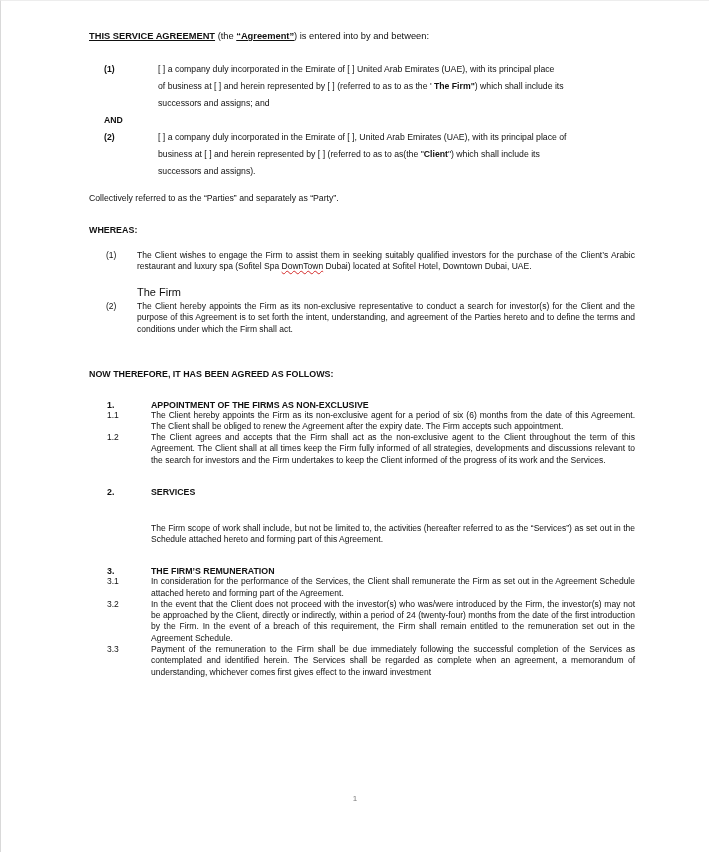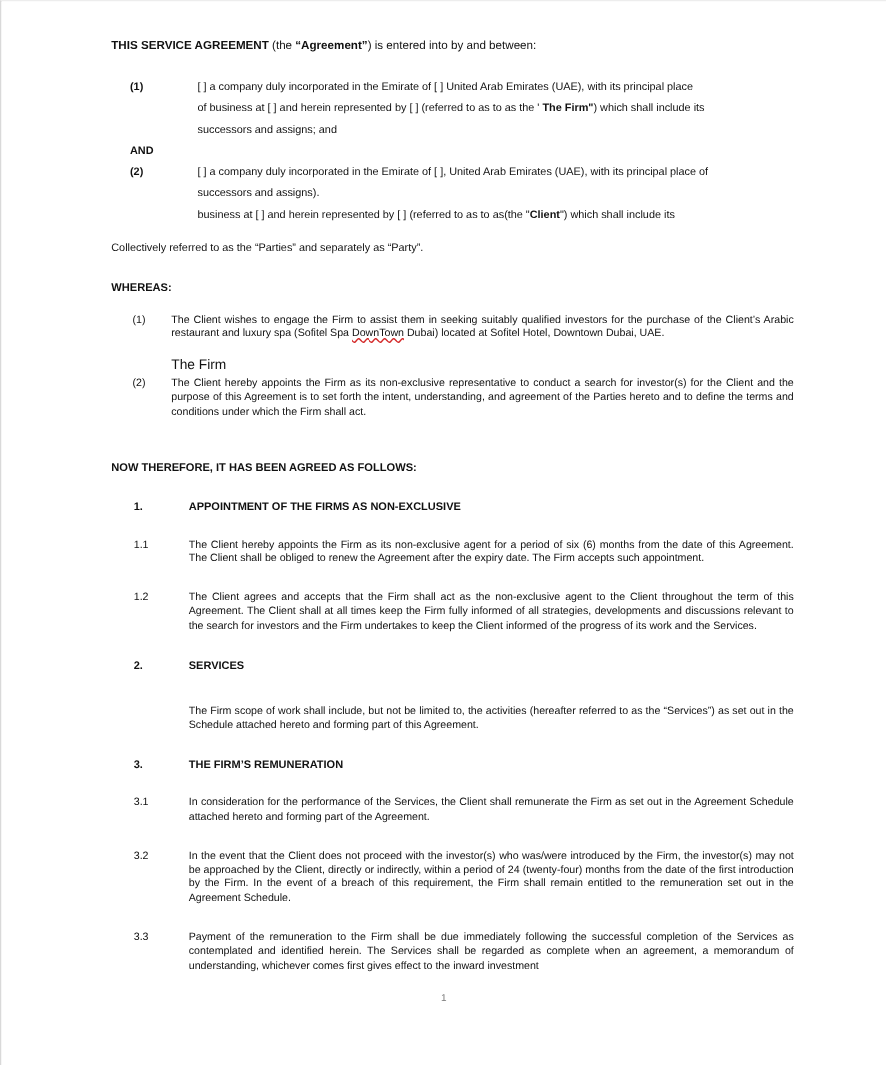--- a/index.html
+++ b/index.html
@@ -34,21 +34,21 @@
   }
 
   
   .blk { margin: 0; }
 
   .lead {
     font-size: 9.3px;
     line-height: 1.2;
     margin-bottom: 19px;
   }
-  .lead b { font-weight: bold; }
+  .lead b { font-weight: bold; text-decoration: underline; }
 
   
   .party {
     position: relative;
     padding-left: 33px;
     font-size: 8.7px;
     line-height: 1.95;
     margin-bottom: 0;
   }
   .party .num {
@@ -125,21 +125,20 @@
     top: 0;
   }
 
   
   .subclause {
     position: relative;
     padding-left: 62px;
     font-size: 8.5px;
     line-height: 1.33;
     text-align: justify;
-    margin-top: 20px;
   }
   .subclause .snum {
     position: absolute;
     left: 18px;
     top: 0;
     text-align: left;
   }
   .plain-para {
     padding-left: 62px;
     font-size: 8.5px;
@@ -176,22 +175,22 @@
       <span class="txt">[    ] a company duly incorporated in the Emirate of [   ] United Arab Emirates (UAE), with its principal place</span>
       <span class="txt"><span>of business at [ ] and herein represented by [   ] (referred to as to as the ' </span><b>The Firm"</b><span>) which shall include its</span></span>
       <span class="txt">successors and assigns; and</span>
     </div>
 
     <div class="and-line blk">AND</div>
 
     <div class="party blk">
       <span class="num">(2)</span>
       <span class="txt">[  ] a company duly incorporated in the Emirate of [   ], United Arab Emirates (UAE), with its principal place of</span>
+      <span class="txt"><span>business at [   ]  and herein represented by [   ] (referred to as to as(the "</span><b>Client</b><span>")   which shall include its</span></span>
       <span class="txt">successors and assigns).</span>
-      <span class="txt"><span>business at [   ]  and herein represented by [   ] (referred to as to as(the "</span><b>Client</b><span>")   which shall include its</span></span>
     </div>
 
     <p class="collective blk">Collectively referred to as the “Parties” and separately as “Party”.</p>
 
     <p class="section-head blk"><span>WHEREAS</span>:</p>
 
     <div class="wlist">
       <p class="witem blk">
         <span class="wnum">(1)</span><span>The Client wishes to engage the Firm to assist them in seeking suitably qualified investors for the purchase of the Client’s Arabic restaurant and luxury spa (Sofitel Spa </span><span class="spell">DownTown</span><span> Dubai) located at Sofitel Hotel, Downtown Dubai, UAE.</span>
       </p>

